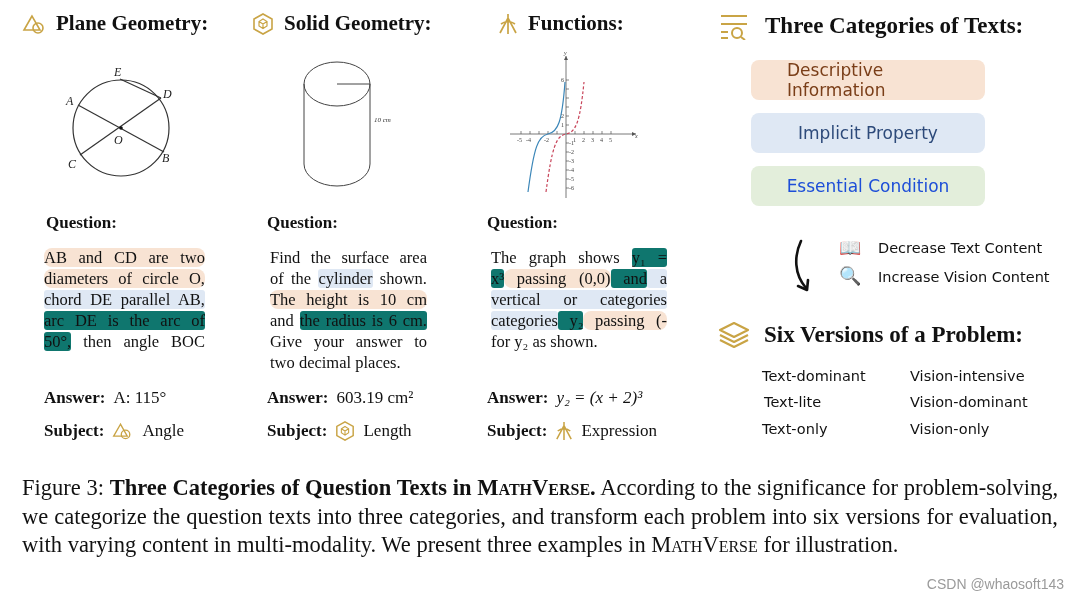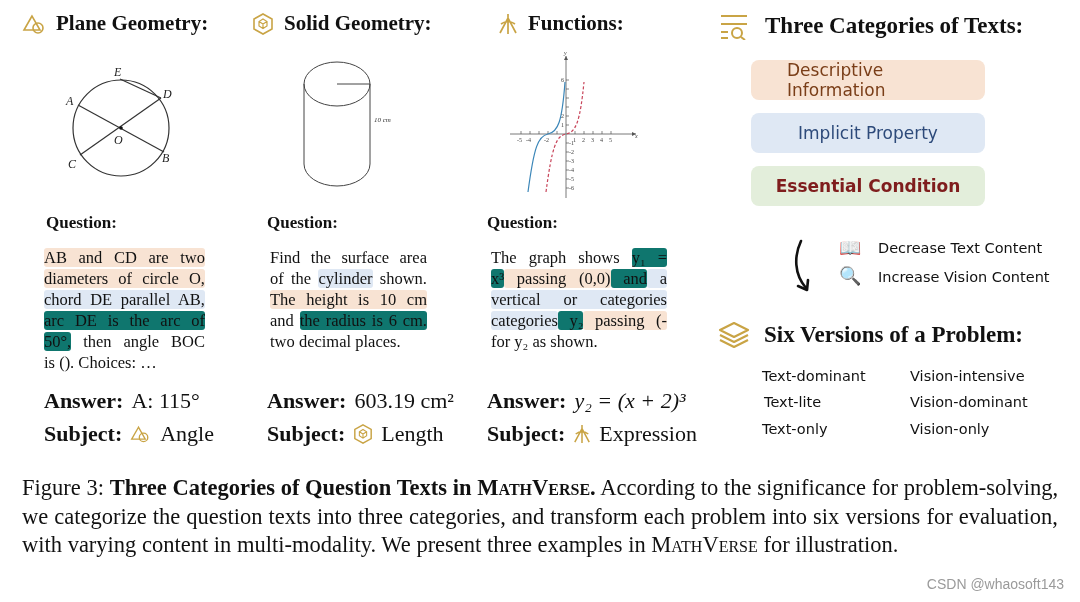--- a/index.html
+++ b/index.html
@@ -5,29 +5,29 @@
   * { box-sizing: border-box; margin: 0; padding: 0; }
   body { width: 1080px; height: 602px; background: #ffffff; position: relative; overflow: hidden; font-family: "Liberation Serif", serif; color: #111; }
   .abs { position: absolute; }
   .sec-title { font-family: "Liberation Serif", serif; font-weight: bold; font-size: 21px; color: #111; white-space: nowrap; }
   .sec-title.big { font-size: 23px; }
   .icon svg { display: block; }
   .q-label { font-weight: bold; font-size: 17px; }
   .q-text { font-size: 16.5px; line-height: 21px; text-align: justify; }
   .q-text .ln { display: block; text-align: justify; text-align-last: justify; padding: 0 2px; margin-left: -2px; }
   .q-text .ln.last { text-align-last: left; }
-  .hl-o { background: #f8e3d3; border-radius: 3px; }
+  .hl-o { background: #f8e3d3; border-radius: 8px; }
   .hl-b { background: #dfe8f4; border-radius: 3px; }
   .hl-g { background: #0f766e; border-radius: 3px; }
-  .row { font-size: 22px; white-space: nowrap; display: flex; align-items: center; gap: 8px; }
+  .row { font-size: 17px; white-space: nowrap; display: flex; align-items: center; gap: 8px; }
   .row b { font-weight: bold; }
   .cat-box { width: 234px; height: 40px; border-radius: 8px; display: flex; align-items: center; justify-content: center; font-family: "DejaVu Sans", sans-serif; font-size: 17px; }
   .cat-1 { background: #f8e3d3; color: #7a3e18; }
   .cat-2 { background: #dfe8f4; color: #2d4a7a; }
-  .cat-3 { background: #e3eedb; color: #7f1d1d; font-weight: bold; }
+  .cat-3 { background: #e3eedb; color: #1d4ed8; }
   .hand { font-family: "DejaVu Sans", sans-serif; font-size: 14.5px; color: #111; }
   .caption { left: 22px; top: 474px; width: 1036px; font-size: 22.5px; line-height: 28.5px; text-align: justify; color: #111; }
   .sc { font-variant: small-caps; }
   .watermark { right: 16px; top: 576px; font-family: "Liberation Sans", sans-serif; font-size: 14px; color: #9a9a9a; }
 </style>
 </head>
 <body>
 
 <div class="abs" style="left:0;top:0;width:240px;height:460px;">
   <div class="abs icon" style="left:22px;top:14px;">
@@ -54,21 +54,20 @@
     </g>
   </svg>
 
   <div class="abs q-label" style="left:46px;top:213px;">Question:</div>
   <div class="abs q-text" style="left:44px;top:247px;width:163px;">
     <span class="ln"><span class="hl-o">AB and CD are two</span></span>
     <span class="ln"><span class="hl-o">diameters of circle O,</span></span>
     <span class="ln"><span class="hl-b">chord DE parallel AB,</span></span>
     <span class="ln"><span class="hl-g">arc DE is the arc of</span></span>
     <span class="ln"><span class="hl-g">50°,</span><span> then angle BOC</span></span>
-    <span class="ln last"><span>is (). Choices: …</span></span>
   </div>
   <div class="abs row" style="left:44px;top:388px;">
     <b>Answer:</b>
     <span>A: 115°</span>
   </div>
   <div class="abs row" style="left:44px;top:421px;">
     <b>Subject:</b>
     <span class="icon">
         <svg width="22" height="18" viewBox="0 0 26 20">
           <path d="M10 2 L2 16 L18 16 Z" fill="none" stroke="#c9a445" stroke-width="1.6"></path>
@@ -96,20 +95,21 @@
     <line x1="37" y1="26" x2="70" y2="26" stroke="#444" stroke-width="1"></line>
   </svg>
   <div class="abs" style="left:134px;top:116px;font-size:7px;font-style:italic;color:#333;">10 cm</div>
 
   <div class="abs q-label" style="left:27px;top:213px;">Question:</div>
   <div class="abs q-text" style="left:30px;top:247px;width:159px;">
     <span class="ln"><span>Find the surface area</span></span>
     <span class="ln"><span>of the </span><span class="hl-b">cylinder</span><span> shown.</span></span>
     <span class="ln"><span class="hl-o">The height is 10 cm</span></span>
     <span class="ln"><span>and </span><span class="hl-g">the radius is 6 cm.</span></span>
+    <span class="ln"><span>Give your answer to</span></span>
     <span class="ln last"><span>two decimal places.</span></span>
   </div>
   <div class="abs row" style="left:27px;top:388px;">
     <b>Answer:</b>
     <span>603.19 cm²</span>
   </div>
   <div class="abs row" style="left:27px;top:421px;">
     <b>Subject:</b>
     <span class="icon">
         <svg width="20" height="20" viewBox="0 0 22 22">

